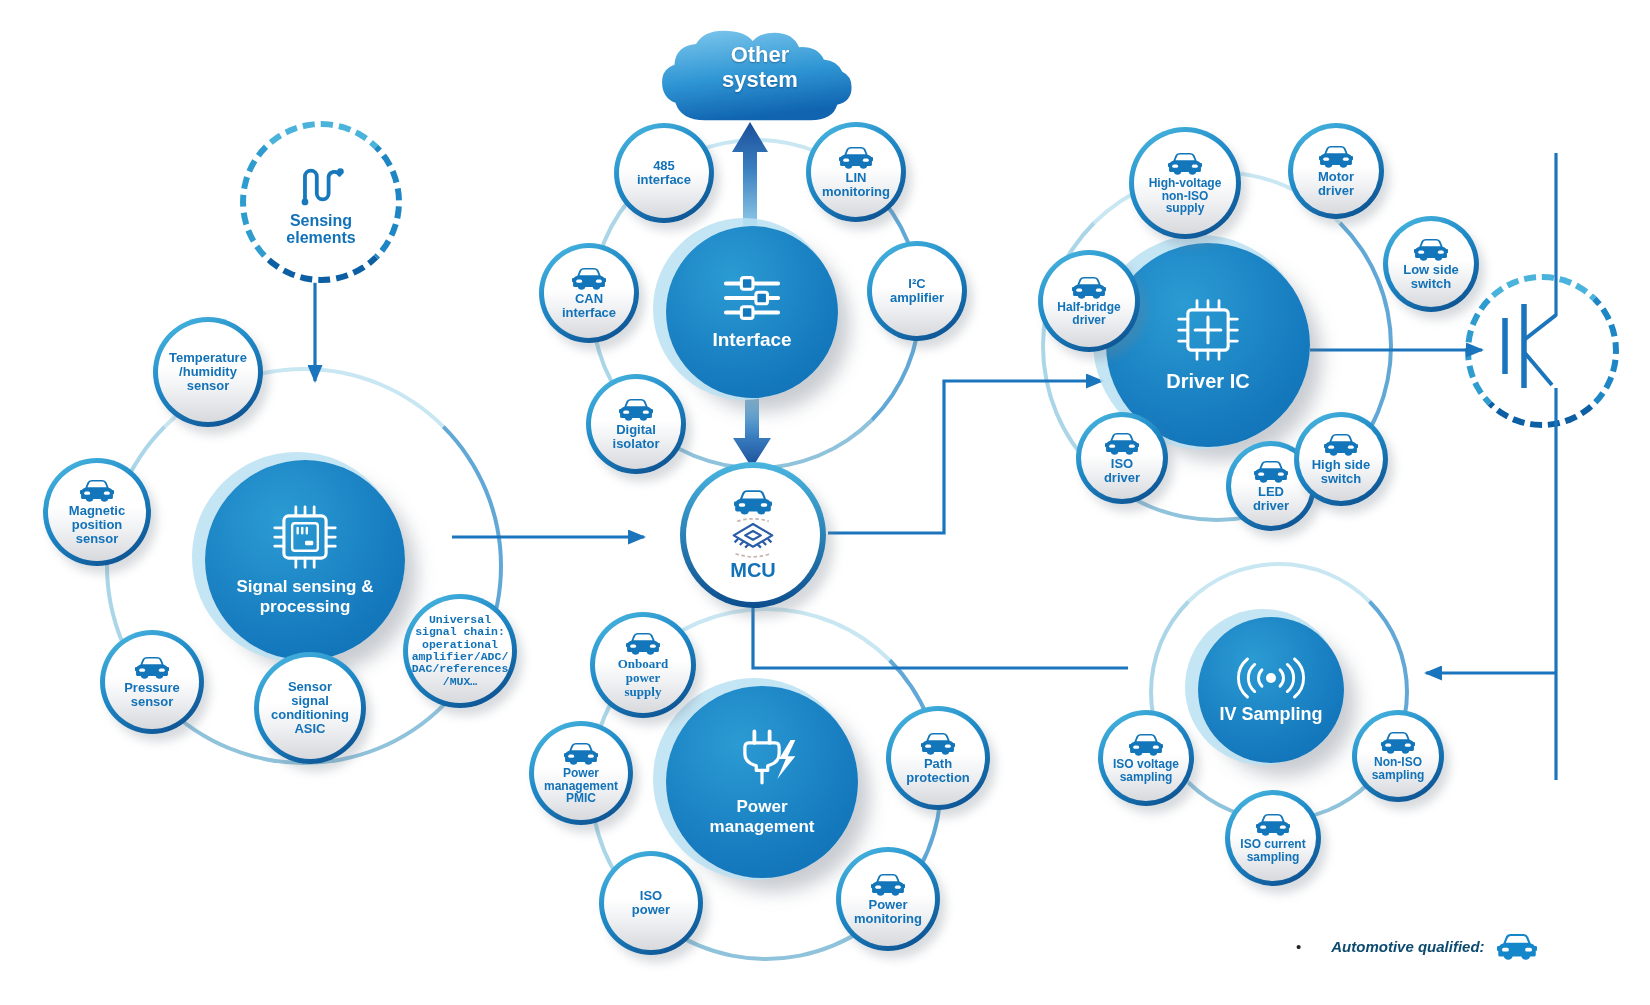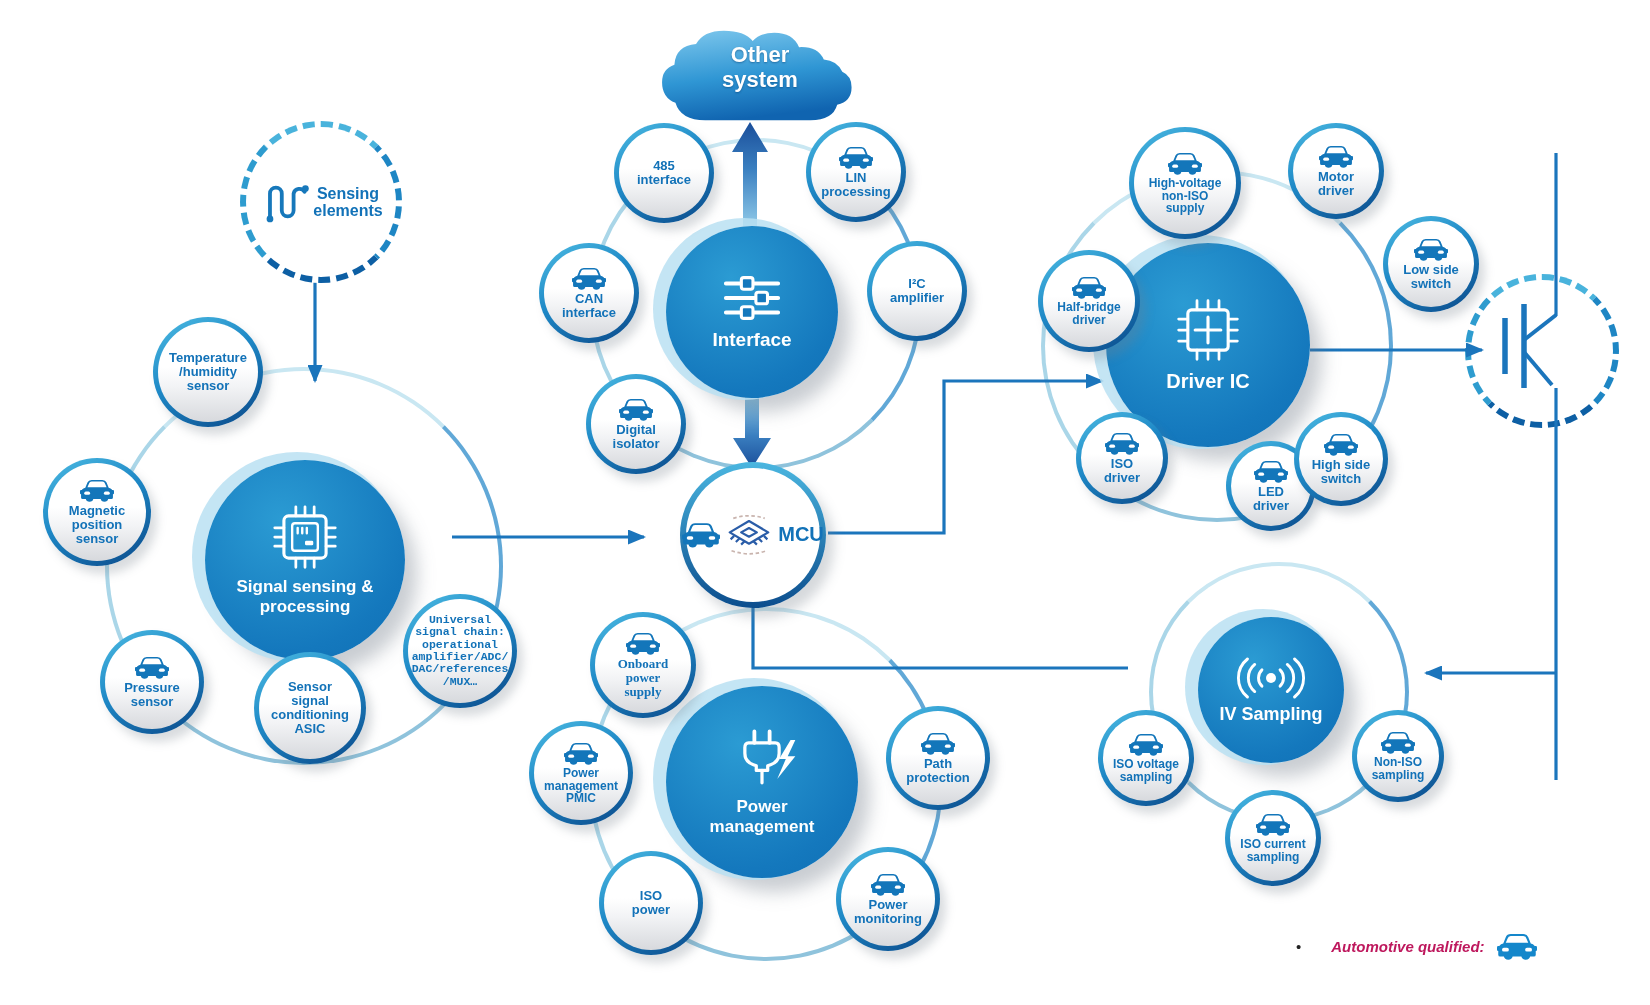--- a/index.html
+++ b/index.html
@@ -24,38 +24,38 @@
   .car-svg{width:34px;height:25px;color:#1376ba;flex:none;}
   
   .hub{position:absolute;border-radius:50%;z-index:3;
        background:radial-gradient(circle at 38% 30%,#2b9bd3 0%,#1478bd 70%,#0f6fb4 100%);
        display:flex;flex-direction:column;align-items:center;justify-content:center;
        text-align:center;box-shadow:-8px -3px 0 5px rgba(186,224,242,.85),12px 14px 18px rgba(100,112,125,.35);}
   .hub .hlbl{white-space:pre-line;color:#fff;font-weight:bold;font-size:17px;line-height:1.15;margin-top:7px;}
   
   .dashed{position:absolute;border-radius:50%;border:6px dashed;z-index:3;
        border-color:#49b3dc #1e86c4 #0d5fa4 #2e9ccf;background:#fff;
-       display:flex;flex-direction:row;align-items:center;justify-content:center;text-align:center;}
+       display:flex;flex-direction:column;align-items:center;justify-content:center;text-align:center;}
   .dashed .lbl{font-size:16px;}
   .ghost{background:transparent;z-index:1;}
   
   .mcu{position:absolute;border-radius:50%;z-index:3;
        background:linear-gradient(180deg,#4ab6e0,#0c4d8d);padding:6px;box-sizing:border-box;
        box-shadow:8px 10px 12px rgba(120,130,140,.3);}
-  .mcu-in{width:100%;height:100%;border-radius:50%;background:#fff;display:flex;flex-direction:row;
+  .mcu-in{width:100%;height:100%;border-radius:50%;background:#fff;display:flex;flex-direction:column;
        align-items:center;justify-content:center;gap:1px;}
   .mcu .lbl{font-size:20px;}
   
   .cloud-wrap{position:absolute;z-index:3;}
   .cloud-lbl{position:absolute;z-index:4;text-align:center;color:#fff;font-weight:bold;
        font-size:22px;line-height:1.15;white-space:pre-line;text-shadow:0 1px 2px rgba(0,50,100,.45);}
   
   .legend{position:absolute;z-index:3;display:flex;align-items:center;}
   .legend .bullet{color:#222;font-size:15px;margin-right:30px;}
-  .legend .ltext{font-style:italic;font-weight:bold;color:#be185d;font-size:15px;margin-right:12px;}
+  .legend .ltext{font-style:italic;font-weight:bold;color:#0c4a6e;font-size:15px;margin-right:12px;}
   .legend .car-svg{width:40px;height:29px;color:#1487cb;}
   .hub-ic,.node-ic{flex:none;}
 </style>
 </head>
 <body>
 
 <svg width="0" height="0" style="position:absolute">
   <defs>
     <symbol id="car" viewBox="0 0 64 46">
       <path d="M10 18 L14 8 Q16 3 22 3 L42 3 Q48 3 50 8 L54 18 Q62 20 62 28 L62 36 Q62 39 59 39 L53 39 Q52 44 46 44 Q40 44 39 39 L25 39 Q24 44 18 44 Q12 44 11 39 L5 39 Q2 39 2 36 L2 28 Q2 20 10 18 Z" fill="currentColor"></path>
@@ -266,21 +266,21 @@
         <span class="lbl">485
 interface</span>
       </div>
   </div>
   <div class="sat" style="left:806px;top:122px;width:100px;height:100px;">
     <div class="sat-in">
       <svg class="car-svg" viewBox="0 0 64 46">
           <use href="#car"></use>
         </svg>
       <span class="lbl">LIN
-processing</span>
+monitoring</span>
     </div>
   </div>
   <div class="sat" style="left:539px;top:243px;width:100px;height:100px;">
     <div class="sat-in">
       <svg class="car-svg" viewBox="0 0 64 46">
           <use href="#car"></use>
         </svg>
       <span class="lbl">CAN
 interface</span>
     </div>

